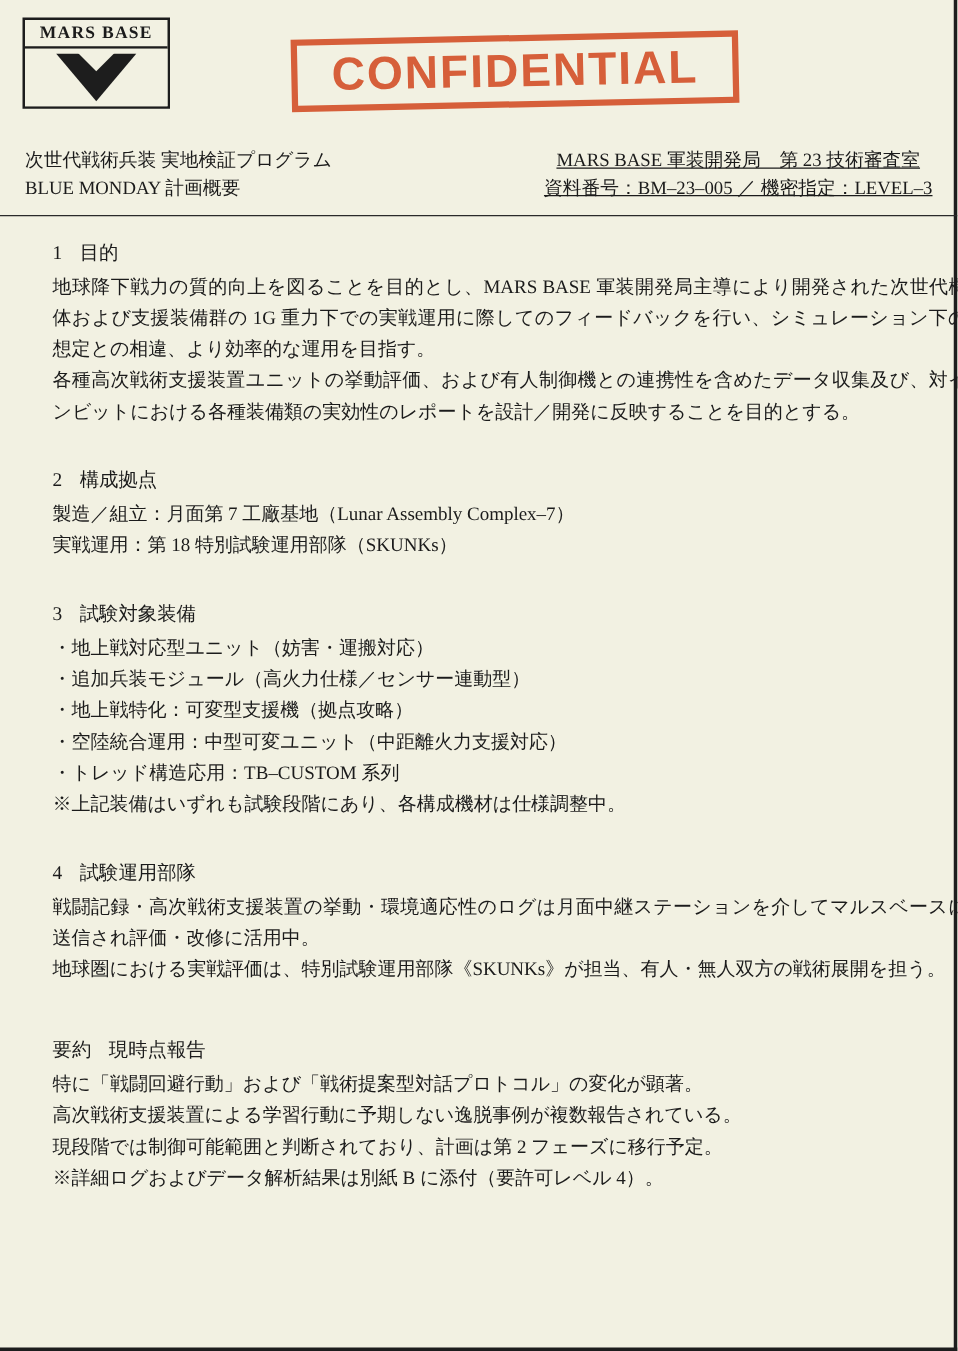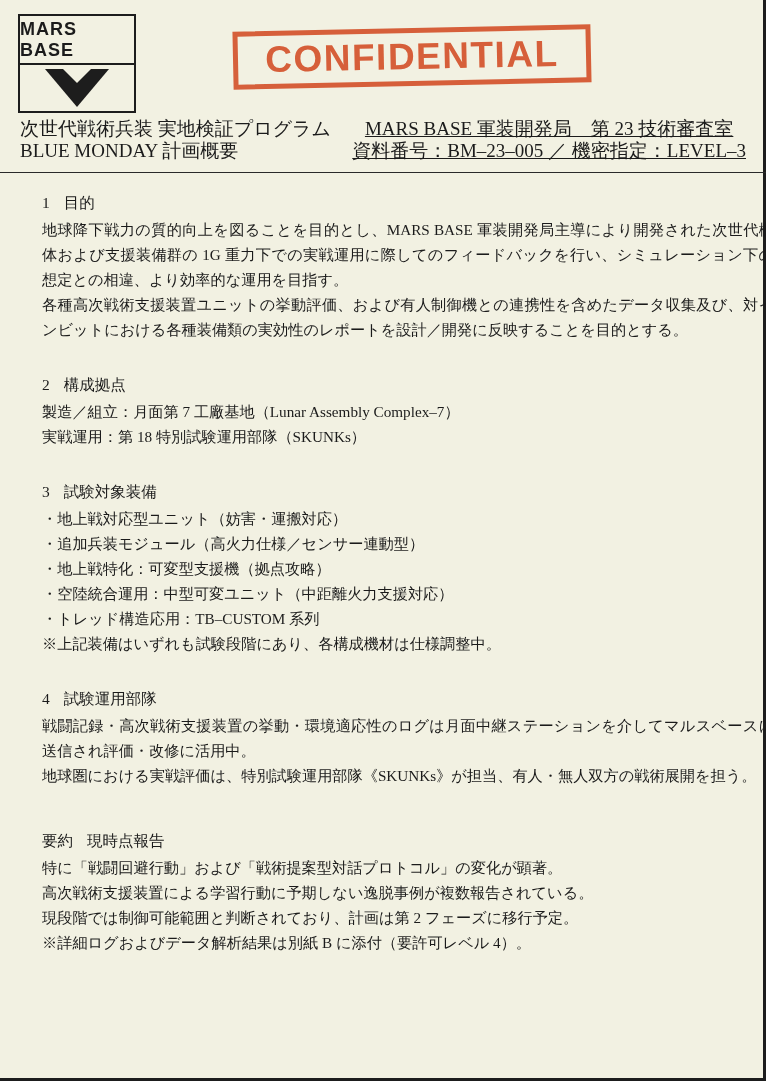--- a/index.html
+++ b/index.html
@@ -31,24 +31,25 @@
     top: 14px;
     width: 118px;
     height: 78px;
   }
   .logo-box {
     width: 118px;
     border: 2px solid #1d1d1d;
     box-sizing: border-box;
   }
   .logo-text {
-    font-family: Liberation Sans, sans-serif;
+    font-family: Liberation Serif, serif;
     font-weight: bold;
-    font-size: 18px;
+    font-size: 14px;
     letter-spacing: 1px;
+    text-align: center;
     padding: 3px 0 2px 0;
     border-bottom: 2px solid #1d1d1d;
   }
   .logo-mark {
     height: 46px;
     position: relative;
     background: #f2f1e2;
   }
   .logo-mark svg { display: block; margin: 0 auto; }
 
@@ -82,21 +83,21 @@
     width: 766px;
     padding: 8px 20px 10px 20px;
     box-sizing: border-box;
     border-bottom: 1px solid #2a2a2a;
     display: flex;
     justify-content: space-between;
     align-items: flex-start;
   }
   .titleband .left-block,
   .titleband .right-block {
-    font-size: 19px;
+    font-size: 15px;
     line-height: 22px;
   }
   .right-block { text-align: center; text-decoration: underline; }
 
   
   .body {
     position: absolute;
     left: 0;
     top: 172px;
     width: 766px;

